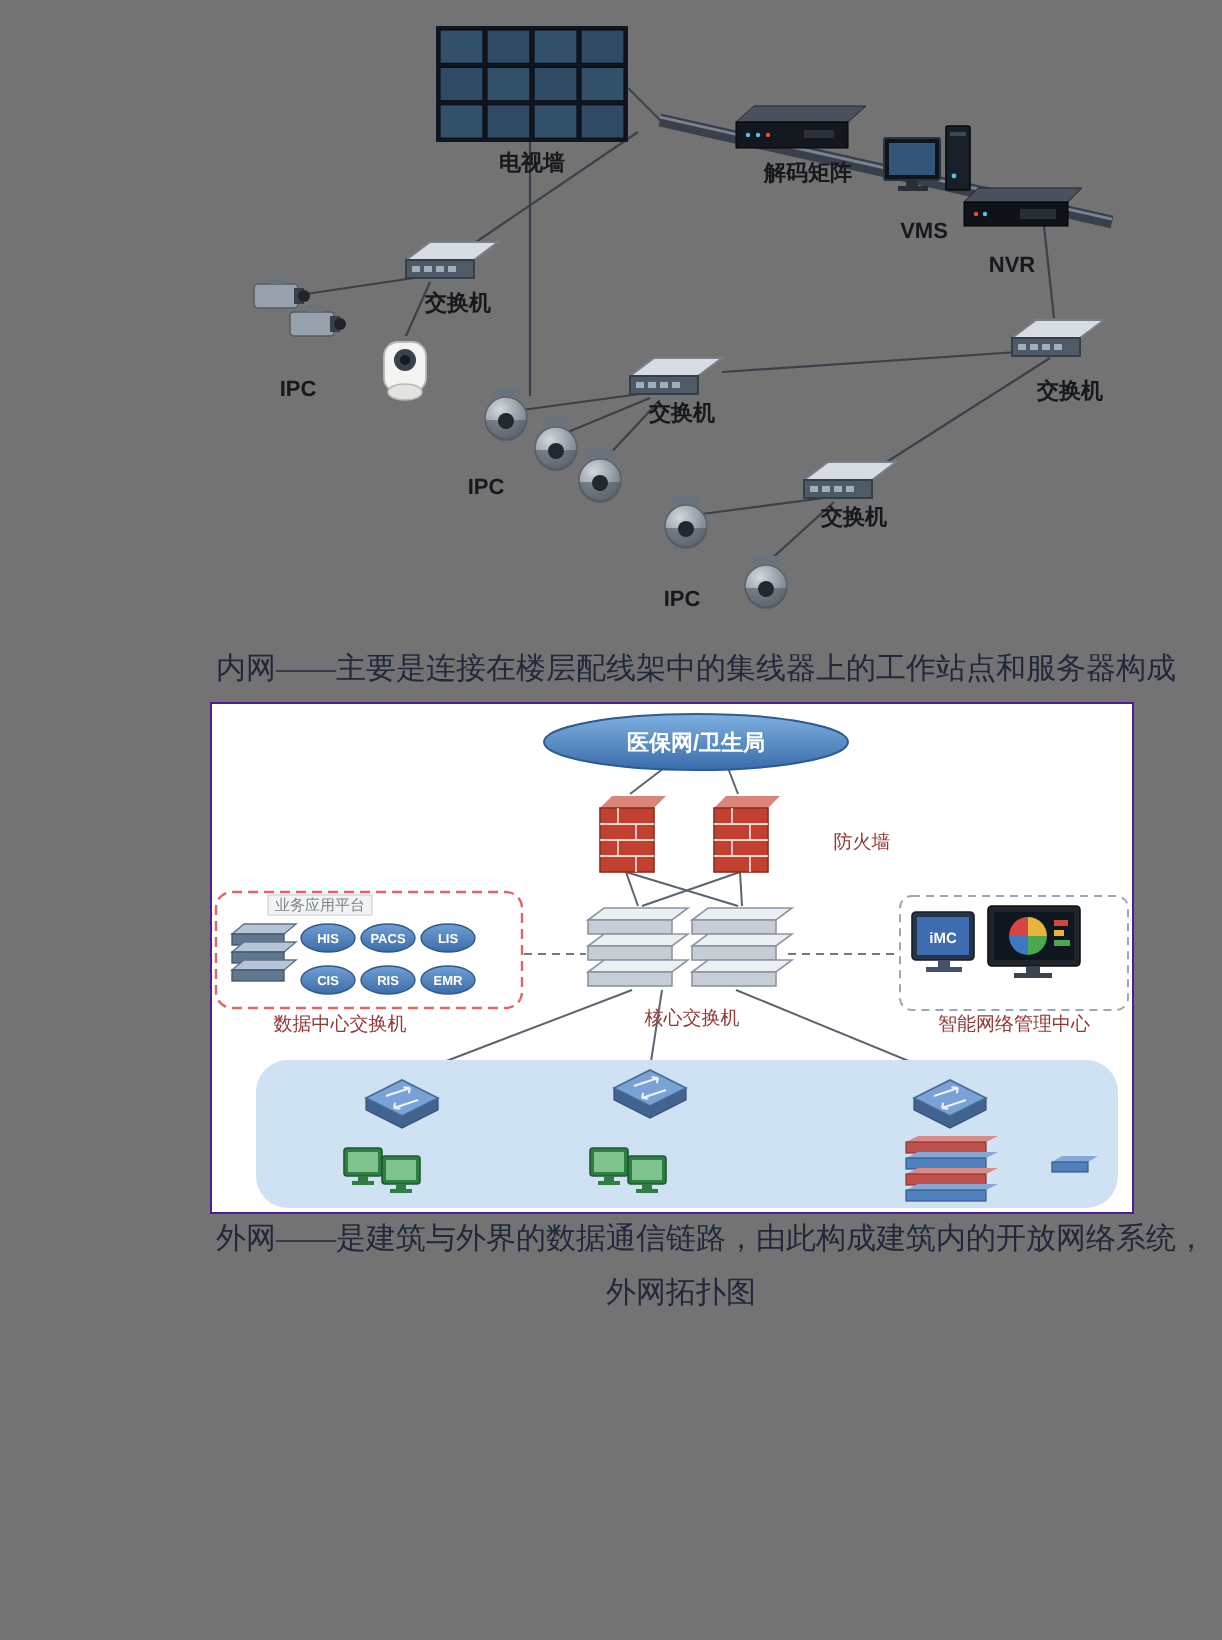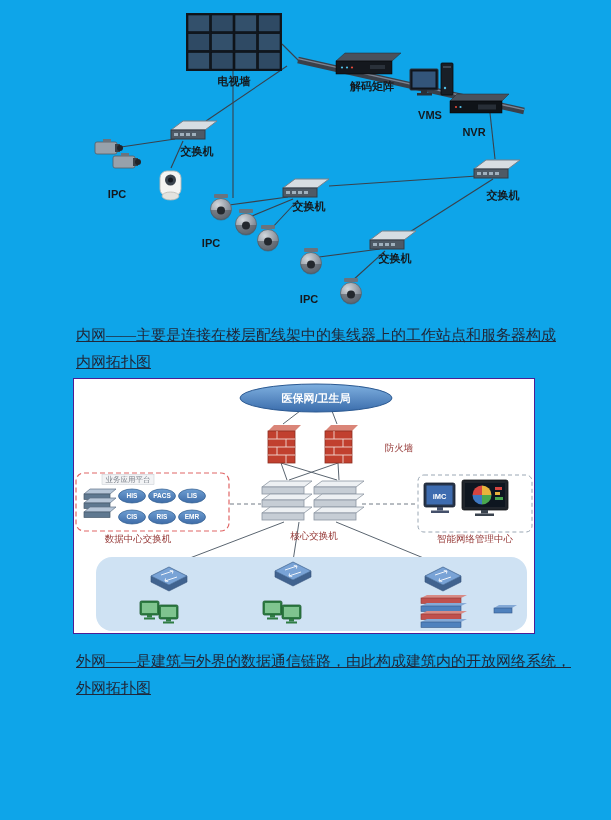--- a/index.html
+++ b/index.html
@@ -2,37 +2,37 @@
 <html><head>
 <meta charset="utf-8">
 <style>
   * { margin:0; padding:0; box-sizing:border-box; }
   html,body { background:#ffffff; }
   body {
     width:611px; height:820px; overflow:hidden;
     font-family:"Liberation Serif","DejaVu Serif",serif;
     color:#20283a;
   }
-  .page { position:relative; width:611px; height:820px; background:#0ea5e9; overflow:hidden; }
+  .page { position:relative; width:611px; height:820px; background:#737373; overflow:hidden;padding-left:32px; }
 
   .diagram1-svg { display:block; width:611px; height:322px; }
 
   .text-block { margin-left:45px; margin-right:38px; }
   .text-block p {
     font-size:15px; line-height:27px; white-space:nowrap; color:#20283a;
   }
-  .text-block p.indent { text-indent:31px;text-decoration:underline; }
+  .text-block p.indent { text-indent:31px; }
 
   .diagram2-wrap {
     margin:2px 0 0 73px; width:462px; height:256px;
     border:1px solid #4c1d95; background:#fff;
   }
   .diagram2-svg { display:block; width:460px; height:254px; }
 
-  .text-block.second { margin-top:14px; }
+  .text-block.second { margin-top:0;text-align:center; }
 
   svg text { text-anchor:middle; }
   .svg-label  { font-family:"Liberation Sans","DejaVu Sans",sans-serif; font-weight:bold; font-size:11px; fill:#15181c; }
   .svg-label-red { font-family:"Liberation Sans","DejaVu Sans",sans-serif; font-size:9.5px; fill:#943634; }
   .cloud-label { font-family:"Liberation Sans","DejaVu Sans",sans-serif; font-weight:bold; font-size:11px; fill:#ffffff; }
   .app-label  { font-family:"Liberation Sans","DejaVu Sans",sans-serif; font-weight:bold; font-size:6.5px; fill:#ffffff; }
   .imc-label  { font-family:"Liberation Sans","DejaVu Sans",sans-serif; font-weight:bold; font-size:7.5px; fill:#ffffff; }
   .tab-label  { font-family:"Liberation Sans","DejaVu Sans",sans-serif; font-size:7.5px; fill:#7d838c; }
 </style>
 </head>
@@ -164,21 +164,20 @@
     <text x="211" y="247" class="svg-label">IPC</text>
 
     <use href="#dome" transform="translate(268,240)"></use>
     <use href="#dome" transform="translate(311,263)"></use>
     <use href="#dome" transform="translate(351,293)"></use>
     <text x="309" y="303" class="svg-label">IPC</text>
   </svg>
 
   <div class="text-block">
     <p class="indent">内网——主要是连接在楼层配线架中的集线器上的工作站点和服务器构成</p>
-    <p class="indent">内网拓扑图</p>
   </div>
 
   <div class="diagram2-wrap">
   <svg class="diagram2-svg" viewBox="0 0 460 254">
     <defs>
       <linearGradient id="cloudG" x1="0" y1="0" x2="0" y2="1">
         <stop offset="0" stop-color="#7fb0e0"></stop>
             <stop offset="1" stop-color="#3a6cab"></stop>
       </linearGradient>
       <linearGradient id="appG" x1="0" y1="0" x2="0" y2="1">

